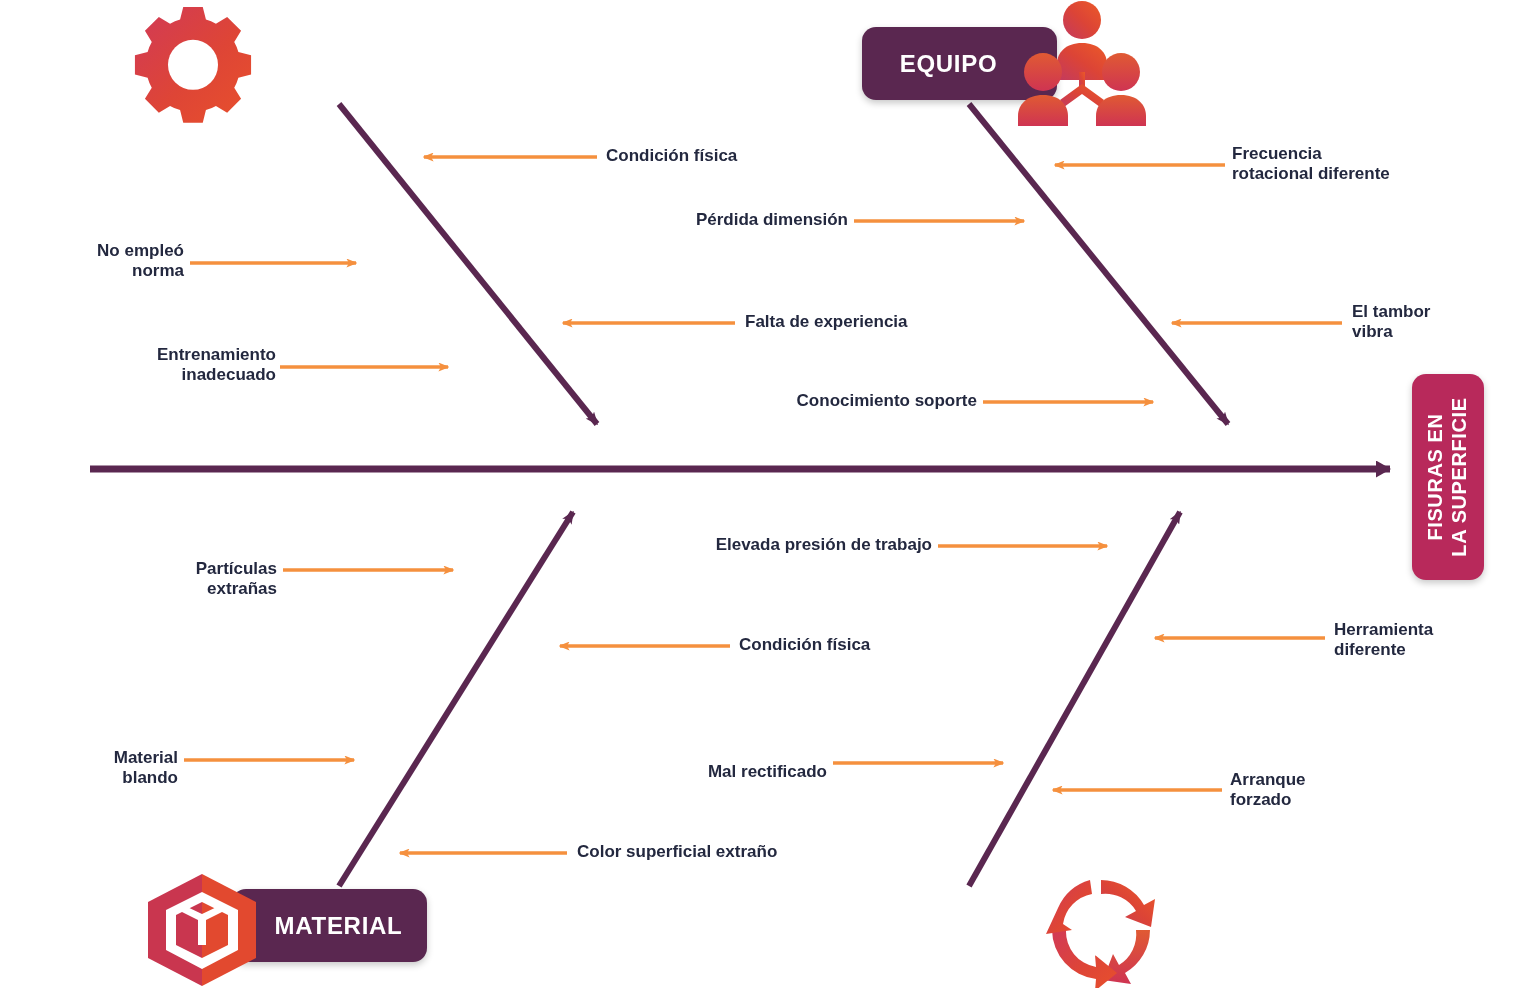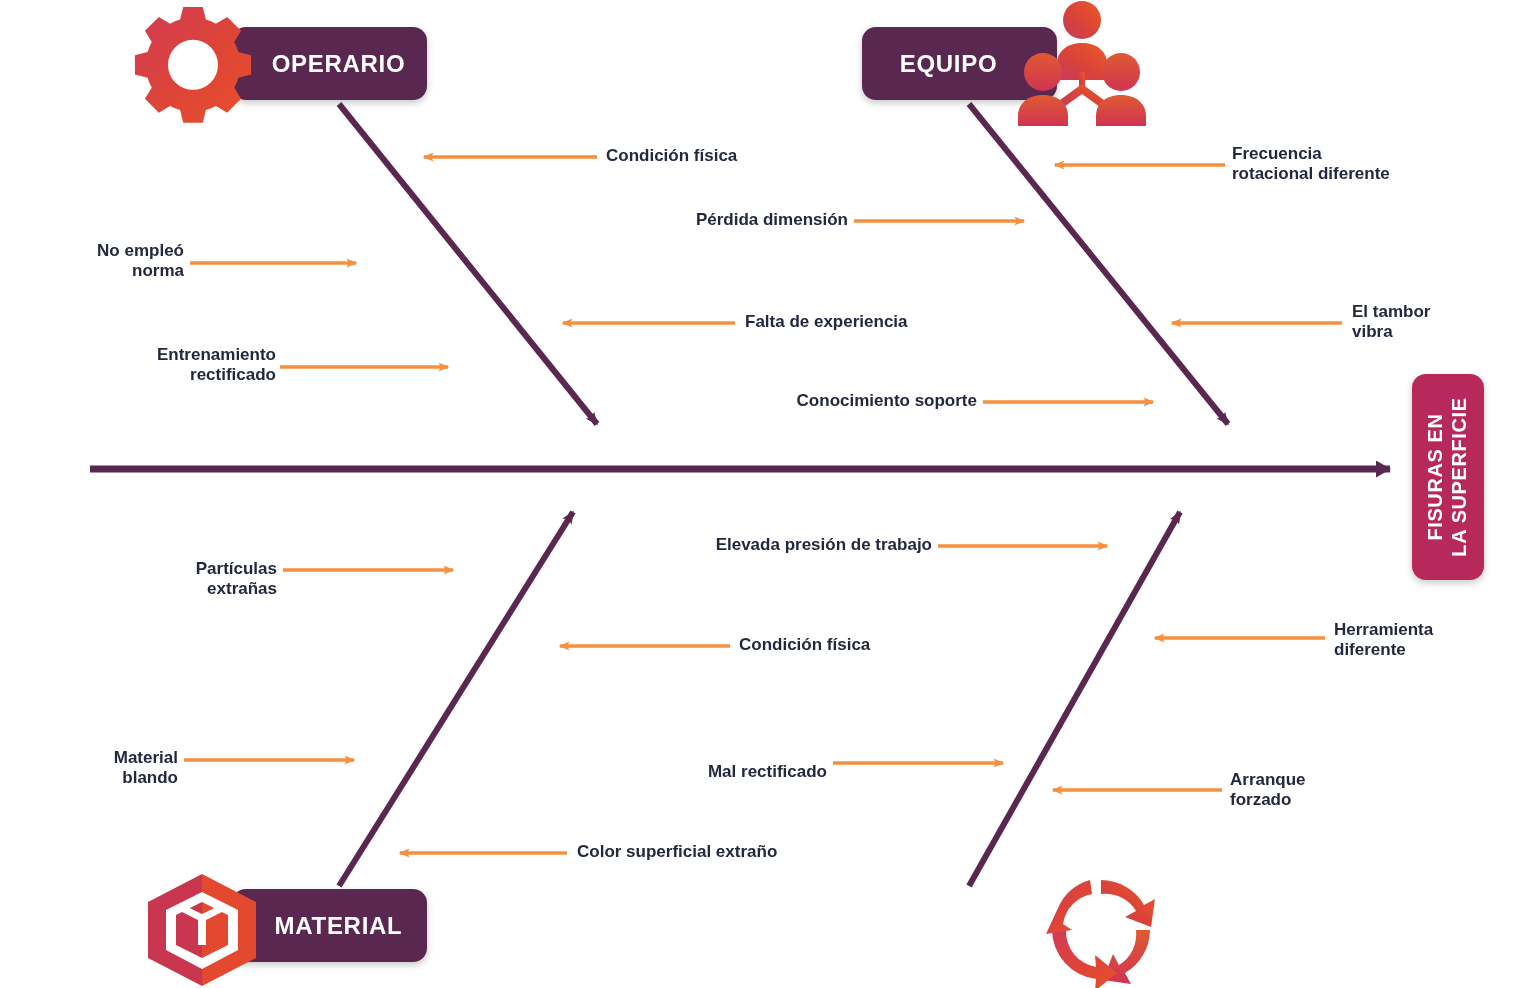--- a/index.html
+++ b/index.html
@@ -160,23 +160,20 @@
 
     <g>
       <line x1="938" y1="546" x2="1107" y2="546" stroke="#f5903e" stroke-width="3.4" marker-end="url(#mOrangeR)"></line>
       <line x1="730" y1="646" x2="560" y2="646" stroke="#f5903e" stroke-width="3.4" marker-end="url(#mOrangeL)"></line>
       <line x1="833" y1="763" x2="1003" y2="763" stroke="#f5903e" stroke-width="3.4" marker-end="url(#mOrangeR)"></line>
       <line x1="1325" y1="638" x2="1155" y2="638" stroke="#f5903e" stroke-width="3.4" marker-end="url(#mOrangeL)"></line>
       <line x1="1222" y1="790" x2="1053" y2="790" stroke="#f5903e" stroke-width="3.4" marker-end="url(#mOrangeL)"></line>
     </g>
   </svg>
 
-  <div class="cat cat-op">
-    <span class="cat-label">OPERARIO</span>
-  </div>
   <div class="cat cat-eq">
     <span class="cat-label">EQUIPO</span>
   </div>
   <div class="cat cat-mat">
     <span class="cat-label">MATERIAL</span>
   </div>
 
   <div class="cat-icon icon-gear">
     <svg viewBox="0 0 100 100" width="122" height="122">
       <path fill="url(#gradRed)" d="M42 4h16l2.6 10.4a37 37 0 0 1 8.2 3.4l9.2-5.6 11.4 11.4-5.6 9.2a37 37 0 0 1 3.4 8.2L97.6 43.6v15.8L87.2 62a37 37 0 0 1-3.4 8.2l5.6 9.2-11.4 11.4-9.2-5.6a37 37 0 0 1-8.2 3.4L58 99H42l-2.6-10.4a37 37 0 0 1-8.2-3.4l-9.2 5.6L10.6 79.4l5.6-9.2A37 37 0 0 1 12.8 62L2.4 59.4V43.6L12.8 41a37 37 0 0 1 3.4-8.2l-5.6-9.2L22 12.2l9.2 5.6a37 37 0 0 1 8.2-3.4L42 4z"></path>
@@ -222,21 +219,21 @@
       <span>FISURAS EN</span><br>
       <span>LA SUPERFICIE</span>
     </div>
   </div>
 
   <div class="cause ta-l" style="left:606px; top:146px;">Condición física</div>
   <div class="cause ta-r" style="left:62px;  top:241px; width:122px;">No empleó
 norma</div>
   <div class="cause ta-l" style="left:745px; top:312px;">Falta de experiencia</div>
   <div class="cause ta-r" style="left:104px; top:345px; width:172px;">Entrenamiento
-rectificado</div>
+inadecuado</div>
 
   <div class="cause ta-r" style="left:688px; top:210px; width:160px;">Pérdida dimensión</div>
   <div class="cause ta-l" style="left:1232px;top:144px;">Frecuencia
 rotacional diferente</div>
   <div class="cause ta-l" style="left:1352px;top:302px;">El tambor
 vibra</div>
   <div class="cause ta-r" style="left:789px; top:391px; width:188px;">Conocimiento soporte</div>
 
   <div class="cause ta-r" style="left:155px; top:559px; width:122px;">Partículas
 extrañas</div>

